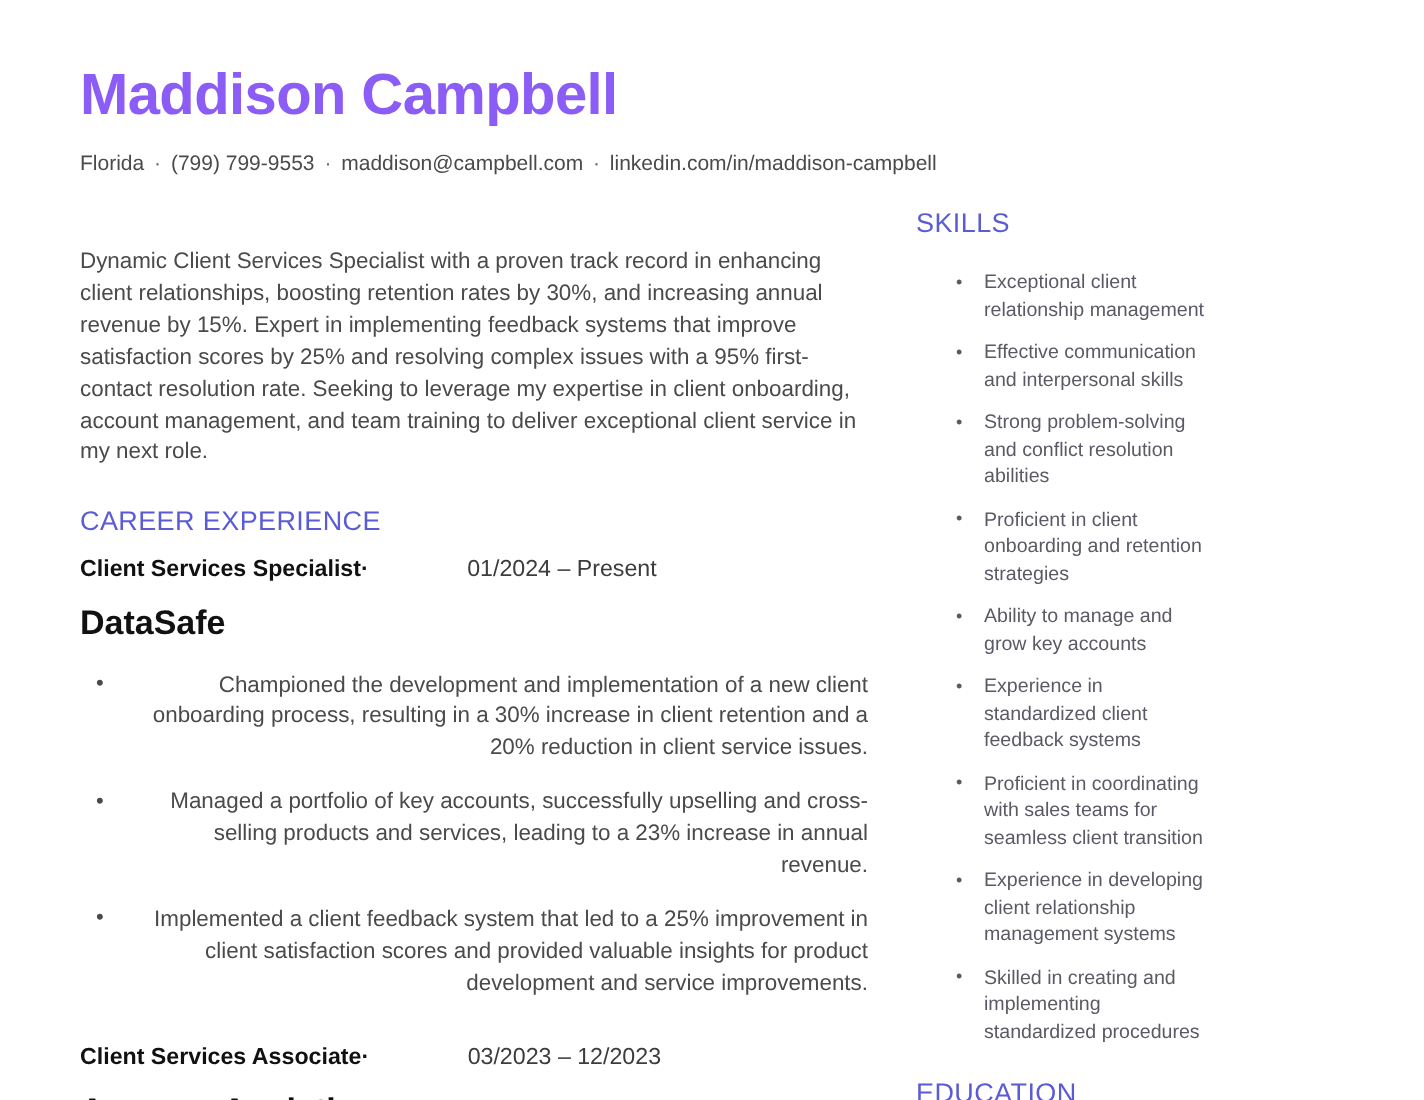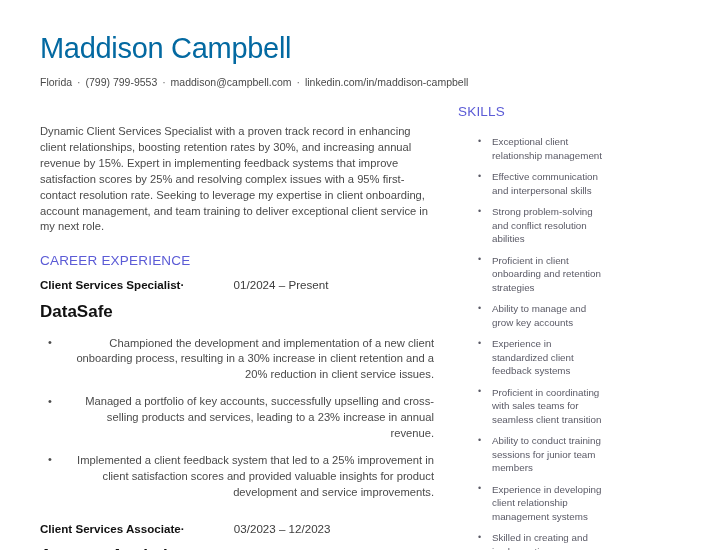--- a/index.html
+++ b/index.html
@@ -21,22 +21,22 @@
     width: 712px;
     height: 550px;
     padding: 32px 28px 0 40px;
   }
 
   
   .header { margin-bottom: 6px; }
 
   .full-name {
     font-size: 29px;
-    font-weight: normal;
-    color: #0369a1;
+    font-weight: bold;
+    color: #8b5cf6;
     letter-spacing: -0.3px;
     line-height: 1.15;
     margin-bottom: 10px;
   }
 
   .contact-line {
     font-size: 10.5px;
     color: #4a4a4a;
     line-height: 1.4;
     white-space: nowrap;
@@ -240,21 +240,20 @@
       <div class="section-heading side">SKILLS</div>
 
       <ul class="skills">
         <li>Exceptional client relationship management</li>
         <li>Effective communication and interpersonal skills</li>
         <li>Strong problem-solving and conflict resolution abilities</li>
         <li>Proficient in client onboarding and retention strategies</li>
         <li>Ability to manage and grow key accounts</li>
         <li>Experience in standardized client feedback systems</li>
         <li>Proficient in coordinating with sales teams for seamless client transition</li>
-        <li>Ability to conduct training sessions for junior team members</li>
         <li>Experience in developing client relationship management systems</li>
         <li>Skilled in creating and implementing standardized procedures</li>
       </ul>
 
       <div class="education-block">
         <div class="section-heading side">EDUCATION</div>
         <div>
           <div class="degree">Bachelor of Science in Business Management</div>
 
         </div>

